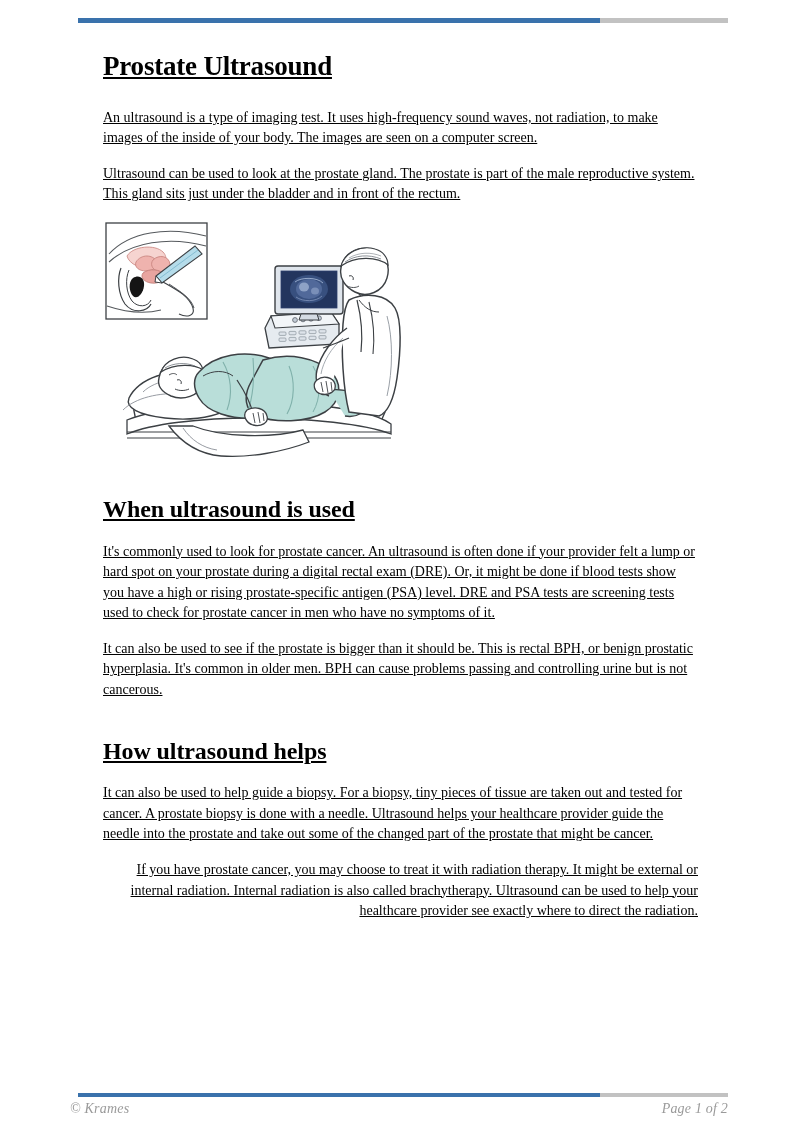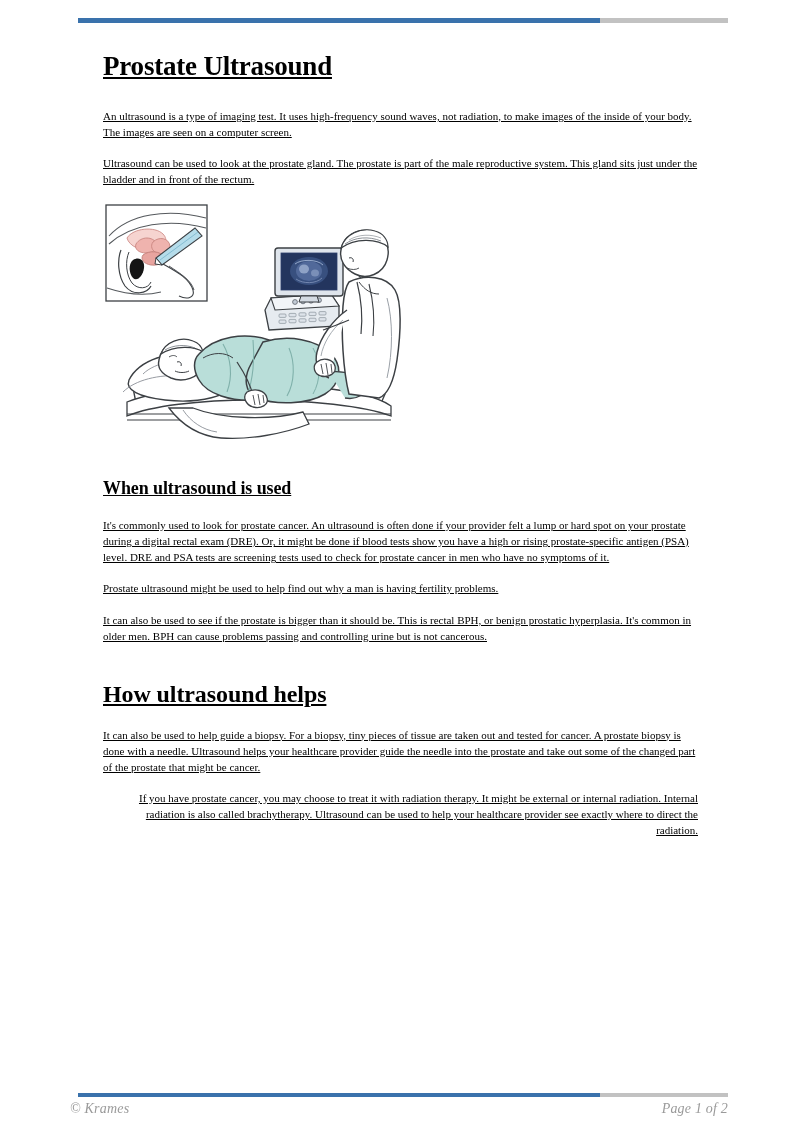--- a/index.html
+++ b/index.html
@@ -63,30 +63,30 @@
 
   #page-title {
     font-size: 27px;
     font-weight: bold;
     line-height: 1.1;
     margin: 0 0 26px 0;
     letter-spacing: -0.2px;
   }
 
   .section-heading {
-    font-size: 18px;
+    font-size: 24px;
     font-weight: bold;
     margin: 0 0 18px 0;
     line-height: 1.15;
     letter-spacing: -0.1px;
   }
   .section-heading.smaller { font-size: 24px; }
 
   p.body {
-    font-size: 11px;
+    font-size: 14px;
     line-height: 1.47;
     margin: 0 0 15px 0;
     text-align: left;
   }
   p.body:last-child { margin-bottom: 0; text-align: right; }
 
   .spacer-after-intro { height: 8px; }
   .spacer-before-heading { height: 22px; }
 
   
@@ -269,21 +269,20 @@
 
         <path d="M246 118 C 236 122, 226 126, 220 128" fill="none" stroke="#3c4044" stroke-width="1.3"></path>
       </g>
     </svg>
   </div>
 
   <div class="spacer-after-intro"></div>
 
   <h2 class="section-heading">When ultrasound is used</h2>
   <p class="body">It's commonly used to look for prostate cancer. An ultrasound is often done if your provider felt a lump or hard spot on your prostate during a digital rectal exam (DRE). Or, it might be done if blood tests show you have a high or rising prostate-specific antigen (PSA) level. DRE and PSA tests are screening tests used to check for prostate cancer in men who have no symptoms of it.</p>
-  <p class="body">Prostate ultrasound might be used to help find out why a man is having fertility problems.</p>
   <p class="body">It can also be used to see if the prostate is bigger than it should be. This is rectal BPH, or benign prostatic hyperplasia. It's common in older men. BPH can cause problems passing and controlling urine but is not cancerous.</p>
 
   <div class="spacer-before-heading"></div>
 
   <h2 class="section-heading smaller">How ultrasound helps</h2>
   <p class="body">It can also be used to help guide a biopsy. For a biopsy, tiny pieces of tissue are taken out and tested for cancer. A prostate biopsy is done with a needle. Ultrasound helps your healthcare provider guide the needle into the prostate and take out some of the changed part of the prostate that might be cancer.</p>
   <p class="body">If you have prostate cancer, you may choose to treat it with radiation therapy. It might be external or internal radiation. Internal radiation is also called brachytherapy.
 Ultrasound can be used to help your healthcare provider see exactly where to direct the radiation.</p>
 
 </div>

